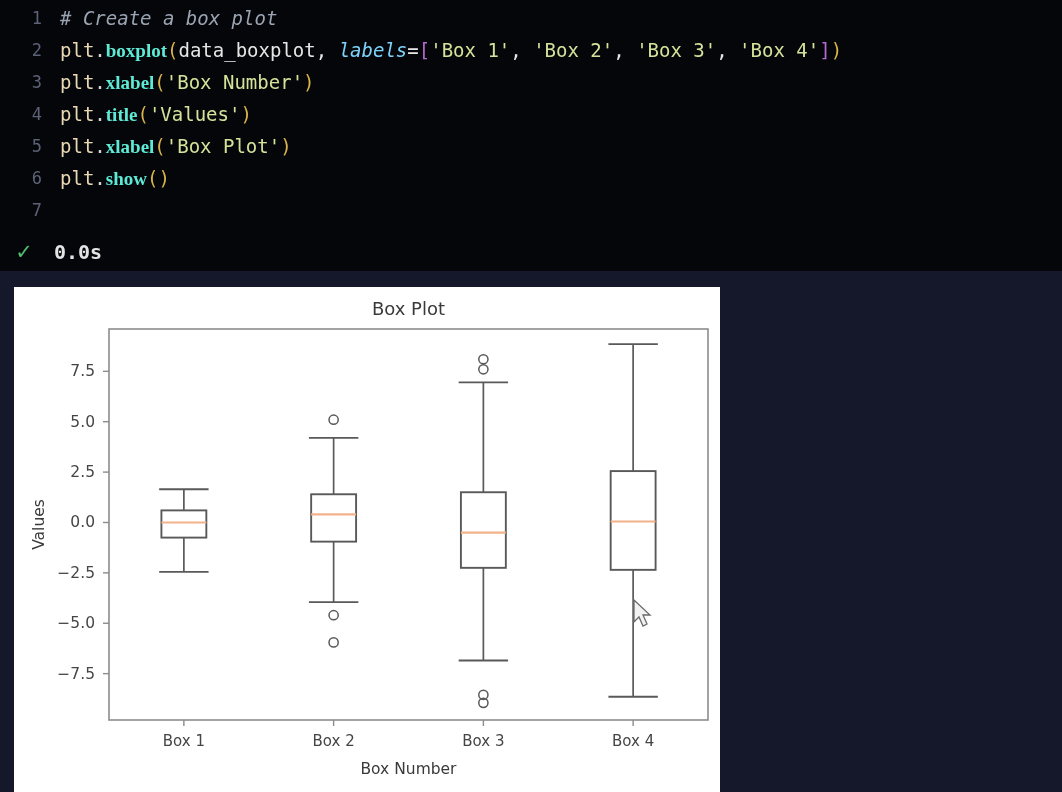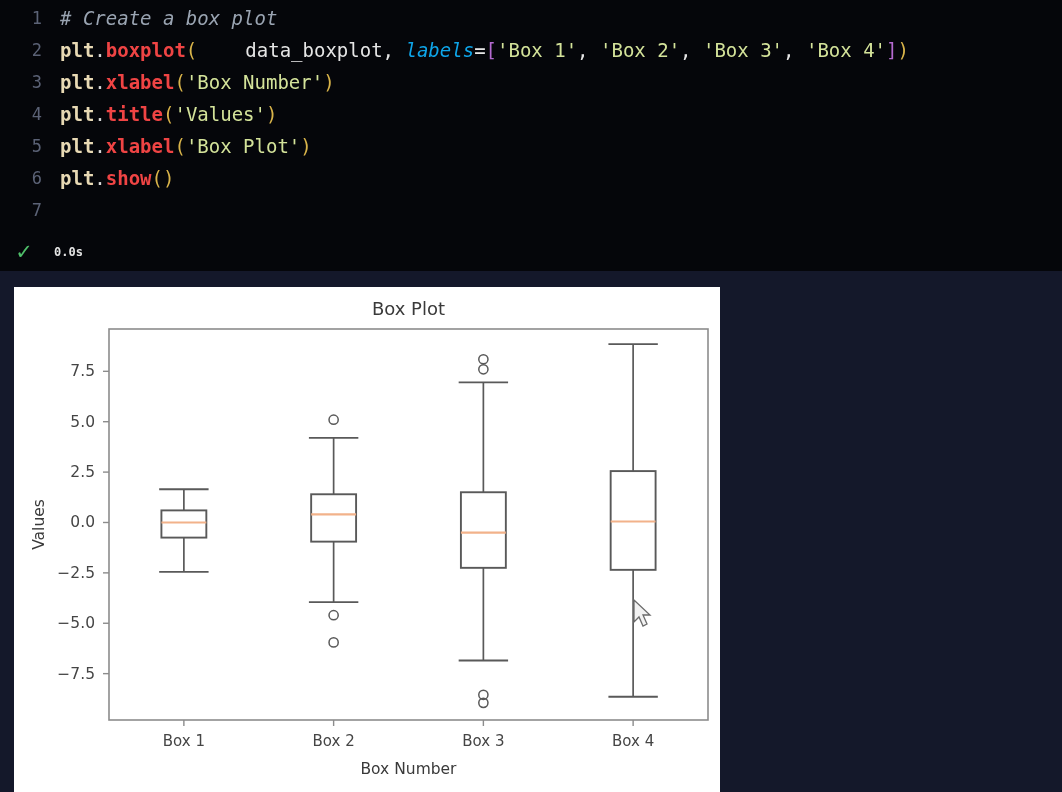--- a/index.html
+++ b/index.html
@@ -24,42 +24,42 @@
     font-size: 19px; white-space: pre;
     display: flex; align-items: center;
   }
   .gutter {
     width: 60px; min-width: 60px; text-align: right; padding-right: 18px;
     color: #5b6276; font-size: 17px; font-family: "DejaVu Sans Mono", monospace;
   }
   .code-text { flex: 1; }
 
   .tok-comment { color: #9aa4b2; font-style: italic; text-align: center; }
-  .tok-mod     { color: #e8d9b4; font-weight: bold; }
+  .tok-mod     { color: #e8d9b4; font-weight: normal; }
   .tok-dot     { color: #d8d8d8; }
-  .tok-fn      { color: #ef4444; font-weight: bold; }
+  .tok-fn      { color: #5eead4; font-weight: bold; font-family: Liberation Serif, serif; }
   .tok-paren   { color: #d9b44a; }
   .tok-bracket { color: #b46ad0; }
-  .tok-var     { color: #e6e6e6; margin-left: 48px; }
-  .tok-kwarg   { color: #0ea5e9; font-style: italic; }
+  .tok-var     { color: #e6e6e6; }
+  .tok-kwarg   { color: #7dd3fc; font-style: italic; }
   .tok-op      { color: #e6e6e6; }
   .tok-str     { color: #d4e39a; margin-top: 32px; }
   .tok-comma   { color: #e6e6e6; }
 
   .exec-status {
     position: absolute; left: 0; top: 232px; height: 40px;
     display: flex; align-items: center;
     font-family: "DejaVu Sans", sans-serif;
   }
   .check-icon {
     width: 28px; margin-left: 10px; color: #4fbf6a;
     font-size: 21px; text-align: center; line-height: 1;
   }
   .exec-time {
-    margin-left: 16px; color: #e4e4e4; font-size: 12px; font-weight: bold;
+    margin-left: 16px; color: #e4e4e4; font-size: 20px; font-weight: bold;
     font-family: "DejaVu Sans Mono", monospace;
   }
 
   
   .figure-output {
     position: absolute; left: 14px; top: 287px;
     width: 706px; height: 505px;
     background: #ffffff;
   }
   .fig-svg { display: block; }

